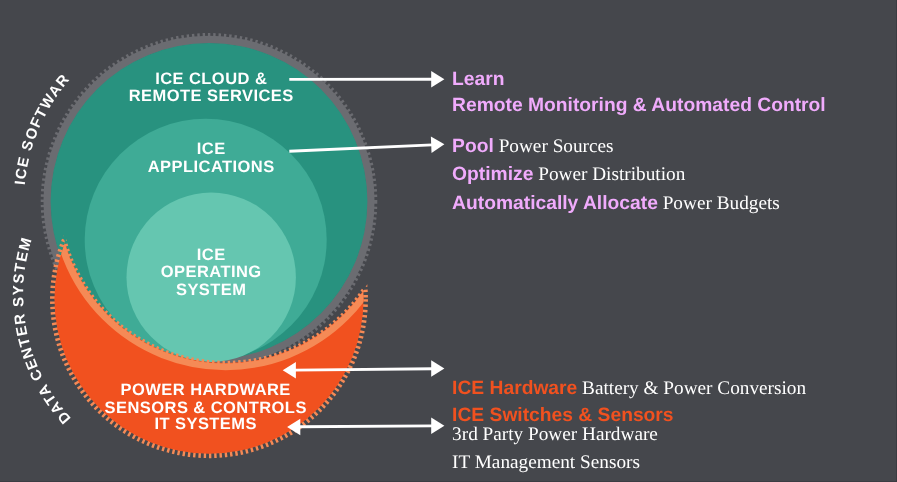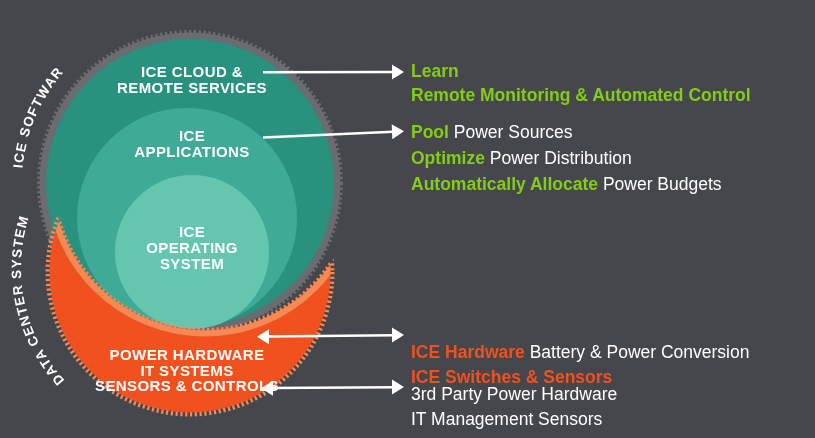--- a/index.html
+++ b/index.html
@@ -14,23 +14,23 @@
     text-align:center;color:#fff;font-weight:bold;
     font-size:15px;line-height:16px;letter-spacing:.4px;
     white-space:nowrap;text-transform:uppercase;
   }
   .circle-label.tight{line-height:15.5px;}
   .annot{
     position:absolute;white-space:nowrap;
     font-size:17.5px;color:#fff;font-weight:normal;
   }
   .annot .row{display:block;}
-  .hl-teal{color:#84cc16;font-weight:bold;}
+  .hl-teal{color:#f0abfc;font-weight:bold;}
   .hl-orange{color:#f1511f;font-weight:bold;}
-  .w{color:#ffffff;font-weight:normal;}
+  .w{color:#ffffff;font-weight:normal;font-family:Liberation Serif, serif;}
   #annot-learn{left:411px;top:59px;line-height:24px;}
   #annot-pool{left:411px;top:119px;line-height:26px;}
   #annot-hardware{left:411px;top:340px;line-height:25px;}
   #annot-thirdparty{left:411px;top:382px;line-height:25px;}
   #label-cloud{left:192px;top:64px;}
   #label-apps{left:192px;top:128px;}
   #label-os{left:192px;top:224px;}
   #label-power{left:187px;top:347px;}
   .arc-text{
     fill:#ffffff;font-weight:bold;font-size:13.5px;letter-spacing:1.2px;
@@ -106,22 +106,22 @@
     <div>ICE</div>
     <div>APPLICATIONS</div>
   </div>
   <div class="circle-label" id="label-os">
     <div>ICE</div>
     <div>OPERATING</div>
     <div>SYSTEM</div>
   </div>
   <div class="circle-label tight" id="label-power">
     <div>POWER HARDWARE</div>
+    <div>SENSORS &amp; CONTROLS</div>
     <div>IT SYSTEMS</div>
-    <div>SENSORS &amp; CONTROLS</div>
   </div>
 
   <div class="annot" id="annot-learn">
     <span class="row hl-teal">Learn</span>
     <span class="row hl-teal">Remote Monitoring &amp; Automated Control</span>
   </div>
 
   <div class="annot" id="annot-pool">
     <span class="row"><span class="hl-teal">Pool</span><span class="w"> Power Sources</span></span>
     <span class="row"><span class="hl-teal">Optimize</span><span class="w"> Power Distribution</span></span>

